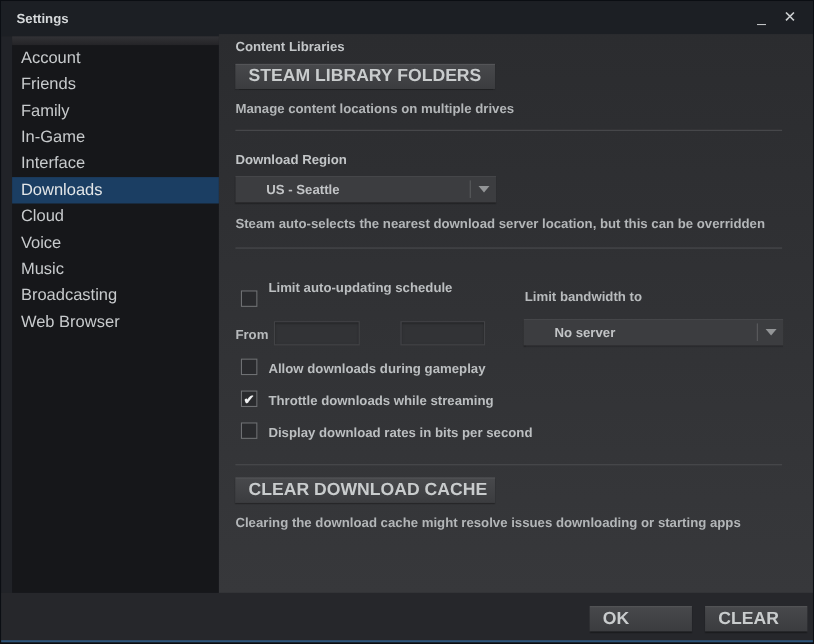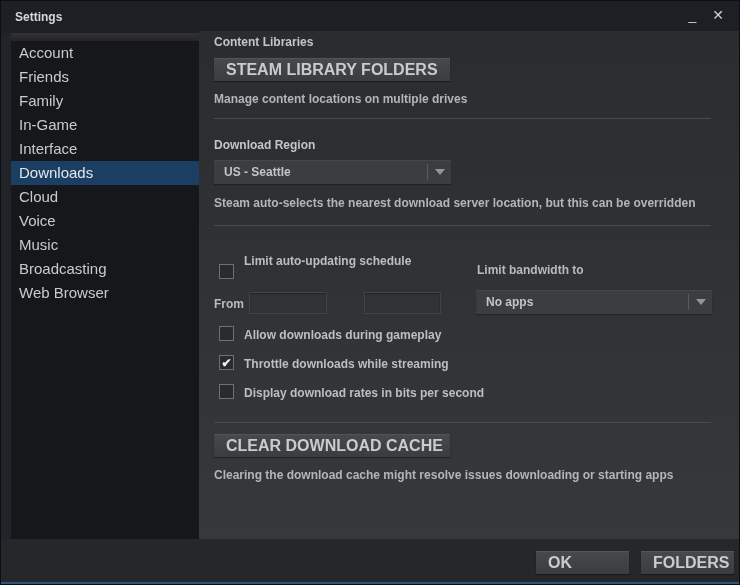--- a/index.html
+++ b/index.html
@@ -56,21 +56,21 @@
     background:linear-gradient(to bottom,#48494c 0%,#3b3c3f 100%);
     box-shadow:inset 0 1px 0 rgba(255,255,255,0.07), 0 1px 1px rgba(0,0,0,0.35);
     color:#c9cccd; font-size:16px; font-weight:bold;
     line-height:23px; padding-left:12px; white-space:nowrap; cursor:default;
   }
 
   .dropdown {
     position:absolute; height:24px; background:#3c3d40;
     box-shadow:inset 0 1px 0 rgba(255,255,255,0.05), 0 1px 1px rgba(0,0,0,0.3);
     color:#c2c4c6; font-size:12px; font-weight:bold; line-height:24px;
-    padding-left:10px; cursor:default;
+    padding-left:28px; cursor:default;
   }
   .dd-arrow-cell {
     position:absolute; right:0; top:4px; bottom:4px; width:24px;
     border-left:1px solid #5a5b5e;
     display:flex; align-items:center; justify-content:center;
   }
   .tri-down {
     width:0; height:0;
     border-left:5px solid transparent; border-right:5px solid transparent;
     border-top:6px solid #939597;
@@ -147,21 +147,21 @@
   <div class="cb-label" style="left:243px; top:253px;">Limit auto-updating schedule</div>
 
   <div class="small-label" style="left:476px; top:262px;">Limit bandwidth to</div>
 
   <div class="small-label" style="left:213px; top:296px;">From</div>
   <input class="field" style="left: 248px; top: 291px;" value="">
   <div class="small-label" style="left:347px; top:296px;margin-left:35px;">To</div>
   <input class="field" style="left: 363px; top: 291px; width: 77px;" value="">
 
   <div class="dropdown" style="left:475px; top:289px; width:236px;">
-    <span>No apps</span>
+    <span>No server</span>
     <div class="dd-arrow-cell">
       <div class="tri-down"></div>
     </div>
   </div>
 
   <div class="checkbox" style="left:218px; top:325px;"></div>
   <div class="cb-label" style="left:243px; top:327px;">Allow downloads during gameplay</div>
 
   <div class="checkbox" style="left:218px; top:354px;">
     <span>✔</span>
@@ -171,16 +171,16 @@
   <div class="checkbox" style="left:218px; top:383px;"></div>
   <div class="cb-label" style="left:243px; top:385px;">Display download rates in bits per second</div>
 
   <div class="divider" style="left:213px; top:421px; width:497px;"></div>
 
   <div class="btn" style="left:213px; top:433px; width:236px;">CLEAR DOWNLOAD CACHE</div>
   <div class="desc" style="left:213px; top:467px;">Clearing the download cache might resolve issues downloading or starting apps</div>
 
   <div class="footer"></div>
   <div class="btn" style="left:535px; top:550px; width:93px;">OK</div>
-  <div class="btn" style="left:640px; top:550px; width:93px;">FOLDERS</div>
+  <div class="btn" style="left:640px; top:550px; width:93px;">CLEAR</div>
 
   <div class="bottom-accent"></div>
 </div>
 
 </body></html>

